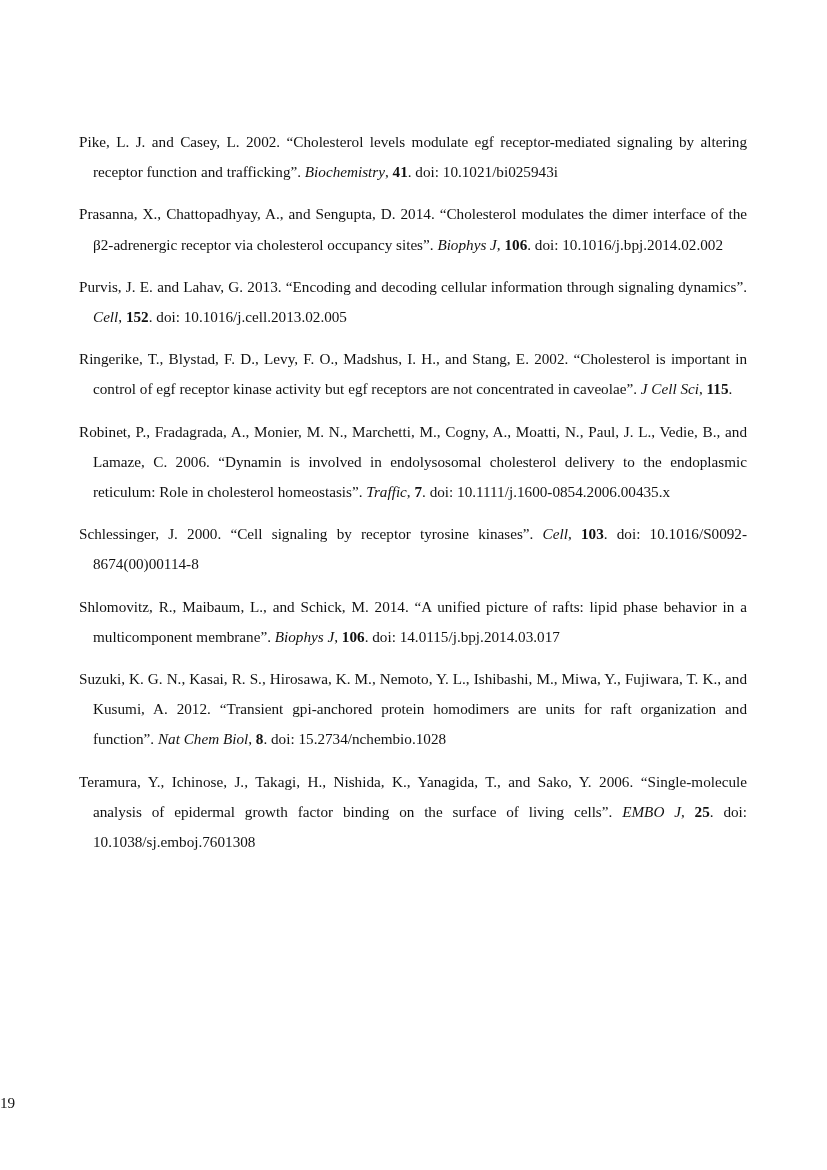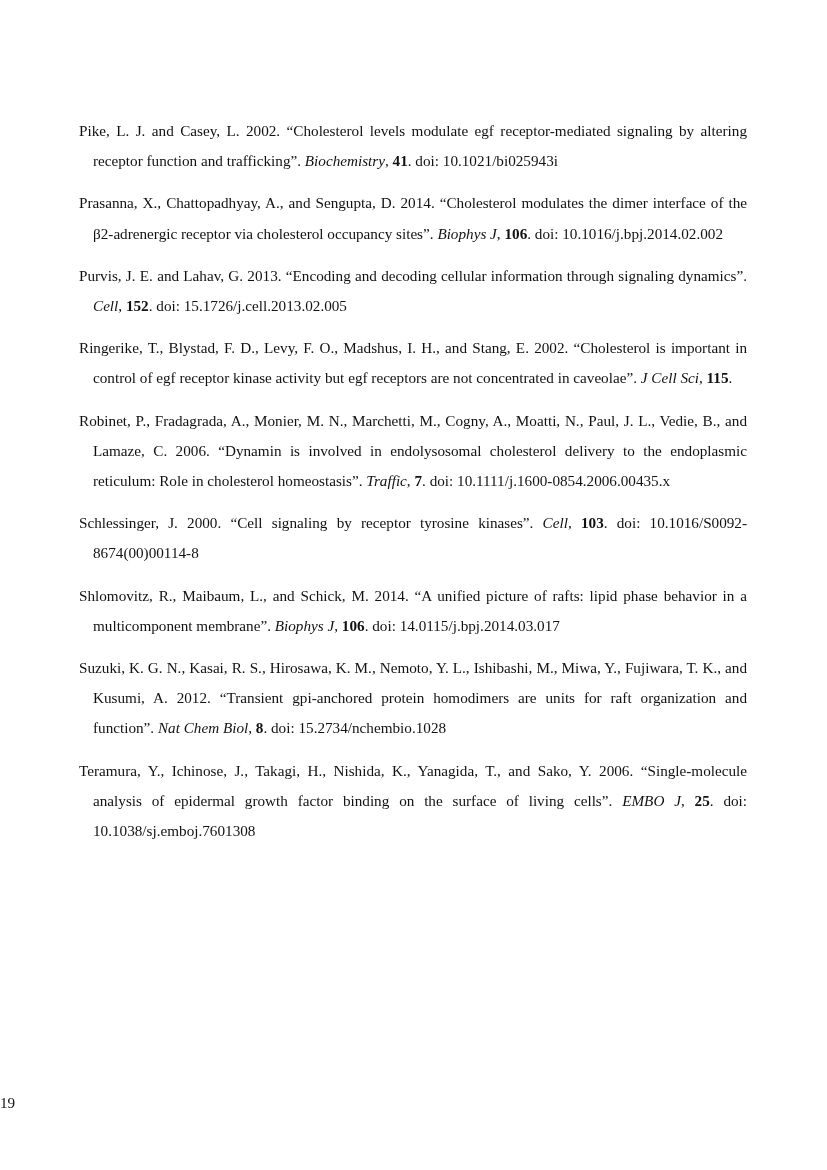--- a/index.html
+++ b/index.html
@@ -1,31 +1,31 @@
 <!DOCTYPE html>
 <html><head>
   <meta charset="utf-8">
   <style>
     html, body { margin: 0; padding: 0; background: #ffffff; }
     body { width: 827px; height: 1170px; position: relative; overflow: hidden;
       font-family: "Liberation Serif", "DejaVu Serif", serif; color: #111; }
     .refs { position: absolute; left: 79px; top: 116px; width: 668px; }
     .ref { font-size: 15.2px; line-height: 30.2px; text-align: justify;
-      padding-left: 14px; text-indent: -14px; margin: 0 0 12px 0; }
+      padding-left: 14px; text-indent: -14px; margin: 11px 0 12px 0; }
     .ref i { font-style: italic; }
     .ref b { font-weight: bold; }
     .page-num { position: absolute; top: 1094px; left: 0; width: 827px; font-size: 15.2px; }
   </style>
 </head>
 <body>
 
 <div class="refs">
   <p class="ref"><span>Pike, L. J. and Casey, L. 2002.</span> <span>“Cholesterol levels modulate egf receptor-mediated signaling by altering receptor function and trafficking”.</span> <i>Biochemistry</i>, <b>41</b><span>. doi: 10.1021/bi025943i</span></p>
   <p class="ref"><span>Prasanna, X., Chattopadhyay, A., and Sengupta, D. 2014.</span> <span>“Cholesterol modulates the dimer interface of the β2-adrenergic receptor via cholesterol occupancy sites”.</span> <i>Biophys J</i>, <b>106</b><span>. doi: 10.1016/j.bpj.2014.02.002</span></p>
-  <p class="ref"><span>Purvis, J. E. and Lahav, G. 2013.</span> <span>“Encoding and decoding cellular information through signaling dynamics”.</span> <i>Cell</i>, <b>152</b><span>. doi: 15.1726/j.cell.2013.02.005</span></p>
+  <p class="ref"><span>Purvis, J. E. and Lahav, G. 2013.</span> <span>“Encoding and decoding cellular information through signaling dynamics”.</span> <i>Cell</i>, <b>152</b><span>. doi: 10.1016/j.cell.2013.02.005</span></p>
   <p class="ref"><span>Ringerike, T., Blystad, F. D., Levy, F. O., Madshus, I. H., and Stang, E. 2002.</span> <span>“Cholesterol is important in control of egf receptor kinase activity but egf receptors are not concentrated in caveolae”.</span> <i>J Cell Sci</i>, <b>115</b><span>.</span></p>
   <p class="ref"><span>Robinet, P., Fradagrada, A., Monier, M. N., Marchetti, M., Cogny, A., Moatti, N., Paul, J. L., Vedie, B., and Lamaze, C. 2006.</span> <span>“Dynamin is involved in endolysosomal cholesterol delivery to the endoplasmic reticulum: Role in cholesterol homeostasis”.</span> <i>Traffic</i>, <b>7</b><span>. doi: 10.1111/j.1600-0854.2006.00435.x</span></p>
   <p class="ref"><span>Schlessinger, J. 2000.</span> <span>“Cell signaling by receptor tyrosine kinases”.</span> <i>Cell</i>, <b>103</b><span>. doi: 10.1016/S0092-8674(00)00114-8</span></p>
   <p class="ref"><span>Shlomovitz, R., Maibaum, L., and Schick, M. 2014.</span> <span>“A unified picture of rafts: lipid phase behavior in a multicomponent membrane”.</span> <i>Biophys J</i>, <b>106</b><span>. doi: 14.0115/j.bpj.2014.03.017</span></p>
   <p class="ref"><span>Suzuki, K. G. N., Kasai, R. S., Hirosawa, K. M., Nemoto, Y. L., Ishibashi, M., Miwa, Y., Fujiwara, T. K., and Kusumi, A. 2012.</span> <span>“Transient gpi-anchored protein homodimers are units for raft organization and function”.</span> <i>Nat Chem Biol</i>, <b>8</b><span>. doi: 15.2734/nchembio.1028</span></p>
   <p class="ref"><span>Teramura, Y., Ichinose, J., Takagi, H., Nishida, K., Yanagida, T., and Sako, Y. 2006.</span> <span>“Single-molecule analysis of epidermal growth factor binding on the surface of living cells”.</span> <i>EMBO J</i>, <b>25</b><span>. doi: 10.1038/sj.emboj.7601308</span></p>
 </div>
 
 <div class="page-num">19</div>
 

